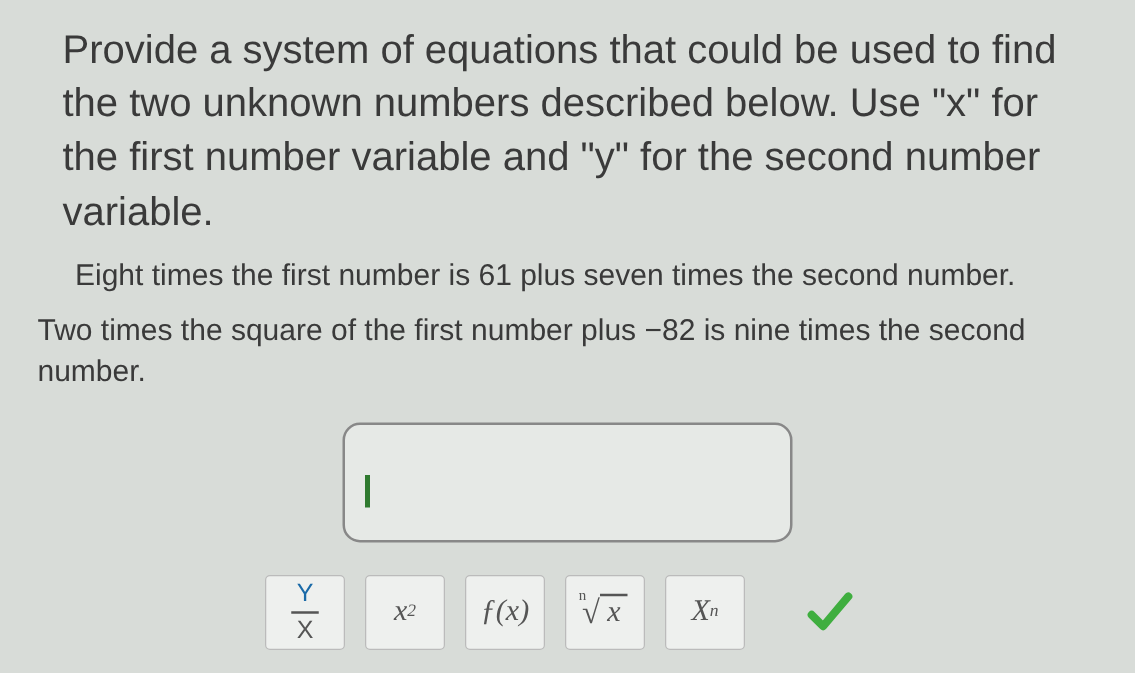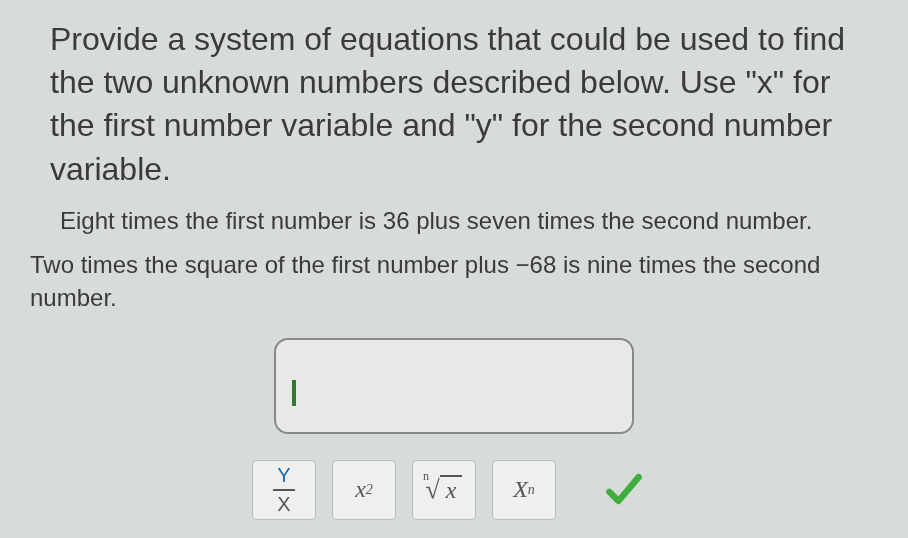--- a/index.html
+++ b/index.html
@@ -93,23 +93,23 @@
       justify-content: center;
       margin-left: 20px;
     }
     .checkmark svg { width: 44px; height: 44px; }
   </style>
 </head>
 <body>
 
 <div class="problem-intro">Provide a system of equations that could be used to find the two unknown numbers described below. Use "x" for the first number variable and "y" for the second number variable.</div>
 
-<div class="statement-1">Eight times the first number is 36 plus seven times the second number.</div>
+<div class="statement-1">Eight times the first number is 61 plus seven times the second number.</div>
 
-<div class="statement-2">Two times the square of the first number plus −68 is nine times the second number.</div>
+<div class="statement-2">Two times the square of the first number plus −82 is nine times the second number.</div>
 
 <div class="answer-area">
   <div class="answer-input">
     <div class="cursor-bar"></div>
   </div>
 </div>
 
 <div class="toolbar">
 
   <div class="tool-btn">
@@ -117,20 +117,23 @@
       <div class="frac-top">Y</div>
       <div class="frac-bot">X</div>
     </div>
   </div>
 
   <div class="tool-btn">
     <span>x</span>
       <span class="sup">2</span>
   </div>
 
+  <div class="tool-btn">
+    <span>ƒ(x)</span>
+  </div>
 
   <div class="tool-btn">
     <span class="root-sup">n</span>
     <span style="font-style:normal; font-size:26px;">√</span>
       <span style="border-top:2px solid #555; padding:0 6px; font-style:italic;">x</span>
   </div>
 
   <div class="tool-btn">
     <span>X</span>
       <span class="sub">n</span>

